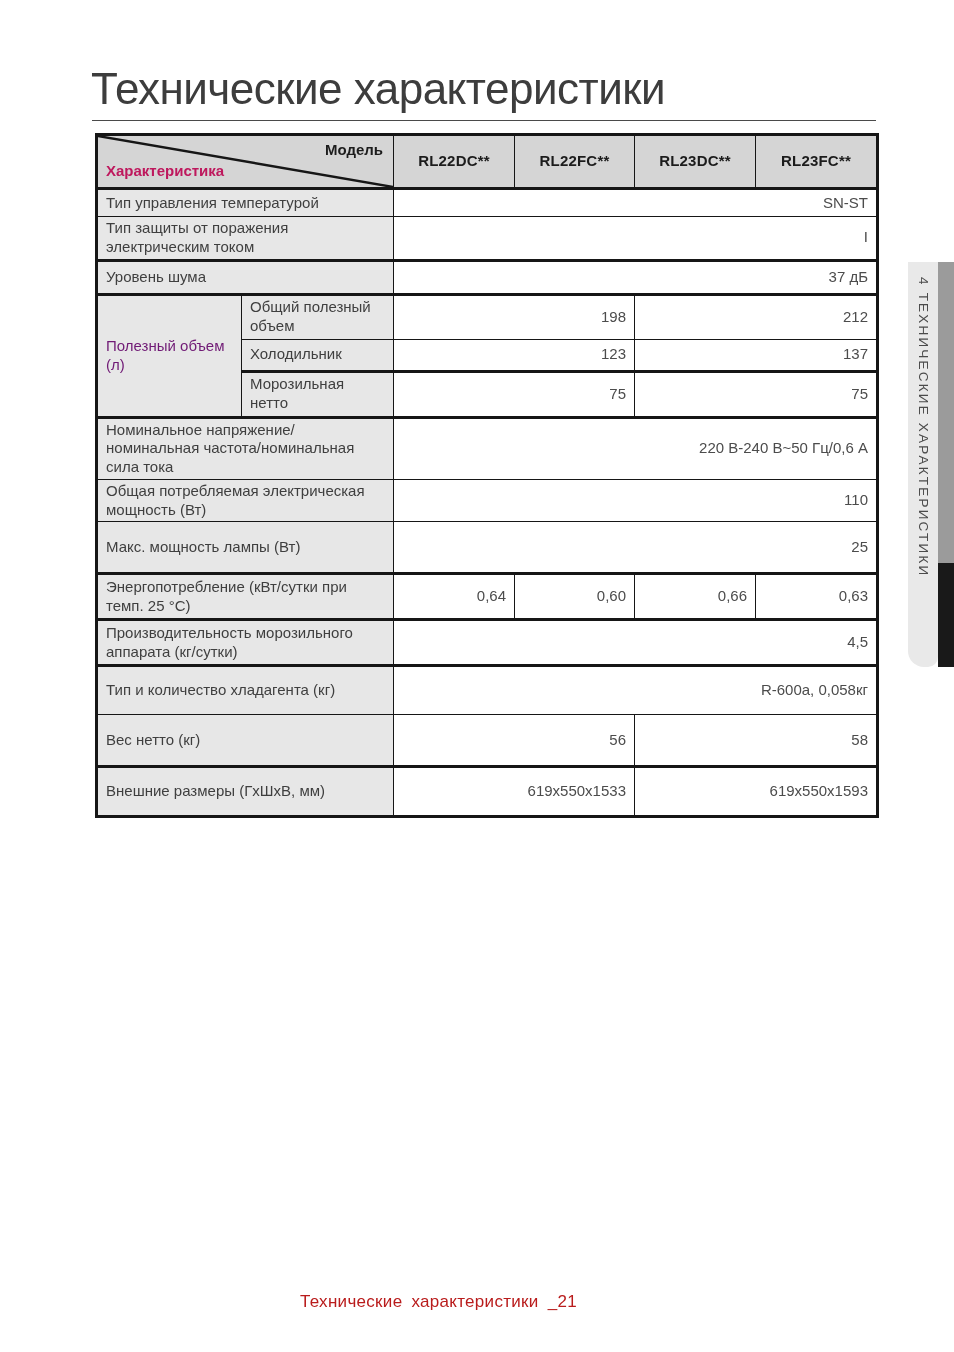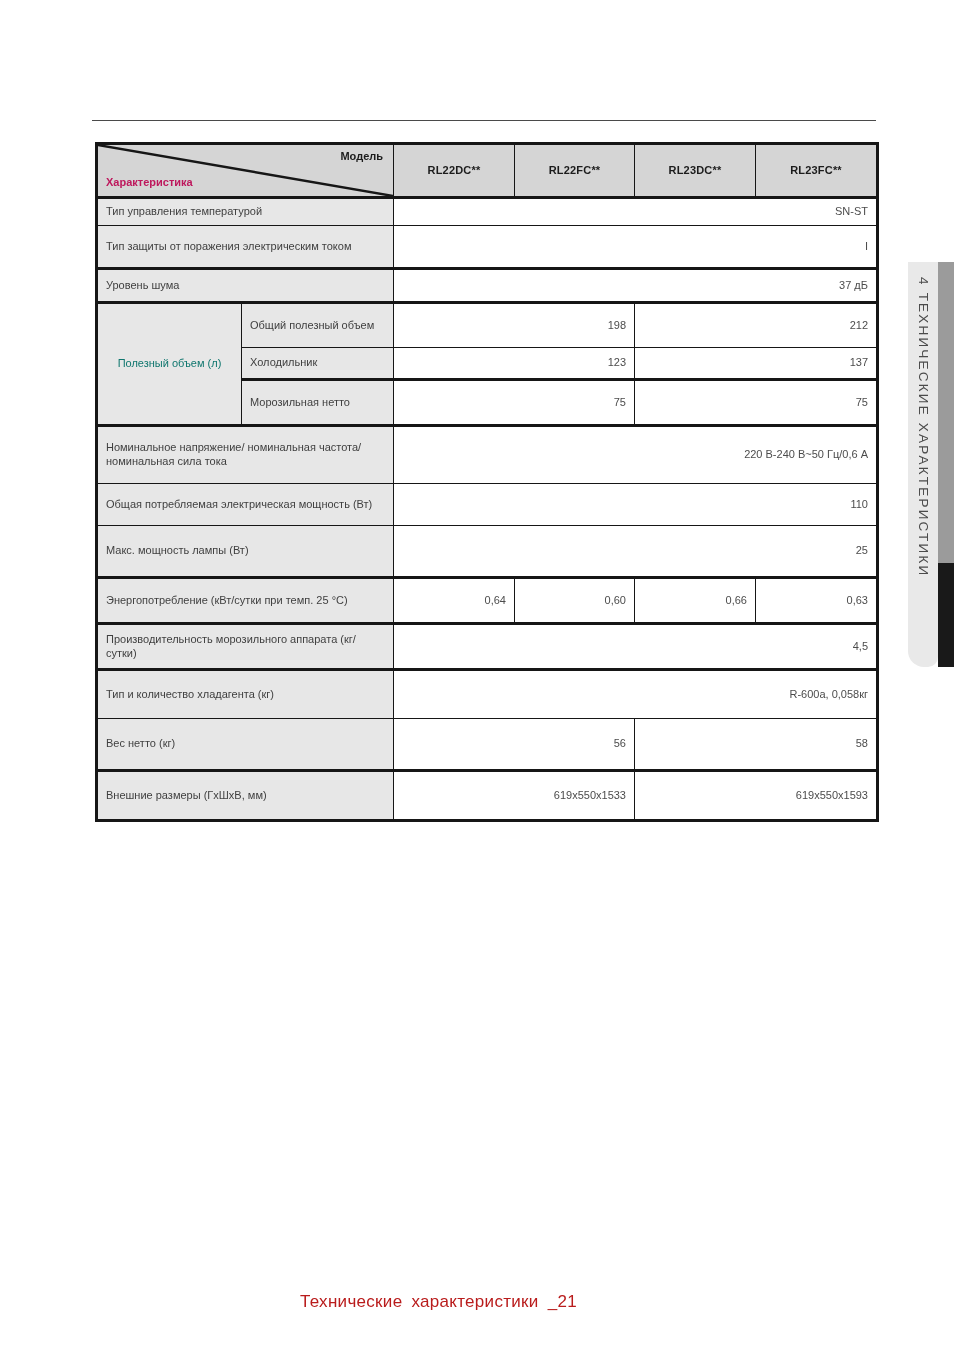--- a/index.html
+++ b/index.html
@@ -10,30 +10,30 @@
   
   #title{
     position:absolute;left:91px;top:64px;font-size:44px;font-weight:300;
     letter-spacing:-0.5px;color:#3d3d3d;white-space:nowrap;
   }
   #title-rule{position:absolute;left:92px;top:120px;width:784px;height:1px;background:#4a4a4a;}
   
   #spec-table{
     position:absolute;left:95px;top:133px;width:781px;
     border-collapse:collapse;table-layout:fixed;
-    font-size:11px;line-height:1.25;margin-top:9px;
+    font-size:15px;line-height:1.25;
   }
   #spec-table td{border:1px solid #161616;padding:2px 8px;vertical-align:middle;overflow:hidden;}
   tr.tk{border-bottom:3px solid #161616;}
   #spec-table{border:3px solid #161616;}
   td.labR{border-right:3px solid #161616;}
   td.m4{border-left:3px solid #161616;}
   td.sub{border-left:2px solid #161616;}
   td.lab{background:#e7e7e7;color:#3f3f3f;text-align:left;}
-  td.grp{background:#e7e7e7;color:#0f766e;text-align:center;}
+  td.grp{background:#e7e7e7;color:#701a75;}
   td.val{background:#ffffff;color:#4c4c4c;text-align:right;padding:2px 4px;}
   td.model{background:#d5d5d5;color:#1c1c1c;font-weight:bold;text-align:center;letter-spacing:0.2px;}
   td.corner{background:#d5d5d5;position:relative;padding:0;}
   td.corner .diag{position:absolute;left:0;top:0;width:100%;height:100%;}
   td.corner .c-model{position:absolute;top:5px;right:10px;font-weight:bold;color:#1c1c1c;}
   td.corner .c-char{position:absolute;bottom:6px;left:8px;font-weight:bold;color:#be185d;}
   
   #side-tab{
     position:absolute;left:908px;top:262px;width:30px;height:405px;
     background:#e9e9e9;border-radius:0 0 10px 16px;
@@ -49,20 +49,21 @@
   #footer{
     position:absolute;left:300px;top:1292px;width:576px;text-align:left;
     font-size:17px;color:#b91c1c;letter-spacing:0.3px;word-spacing:4px;white-space:nowrap;
   }
 </style>
 </head>
 <body>
 
 <div id="page">
 
+  <div id="title">Технические характеристики</div>
   <div id="title-rule"></div>
 
   <table id="spec-table">
     <colgroup>
       <col style="width:145px">
         <col style="width:152px">
       <col style="width:121px">
         <col style="width:120px">
         <col style="width:121px">
         <col style="width:122px">

